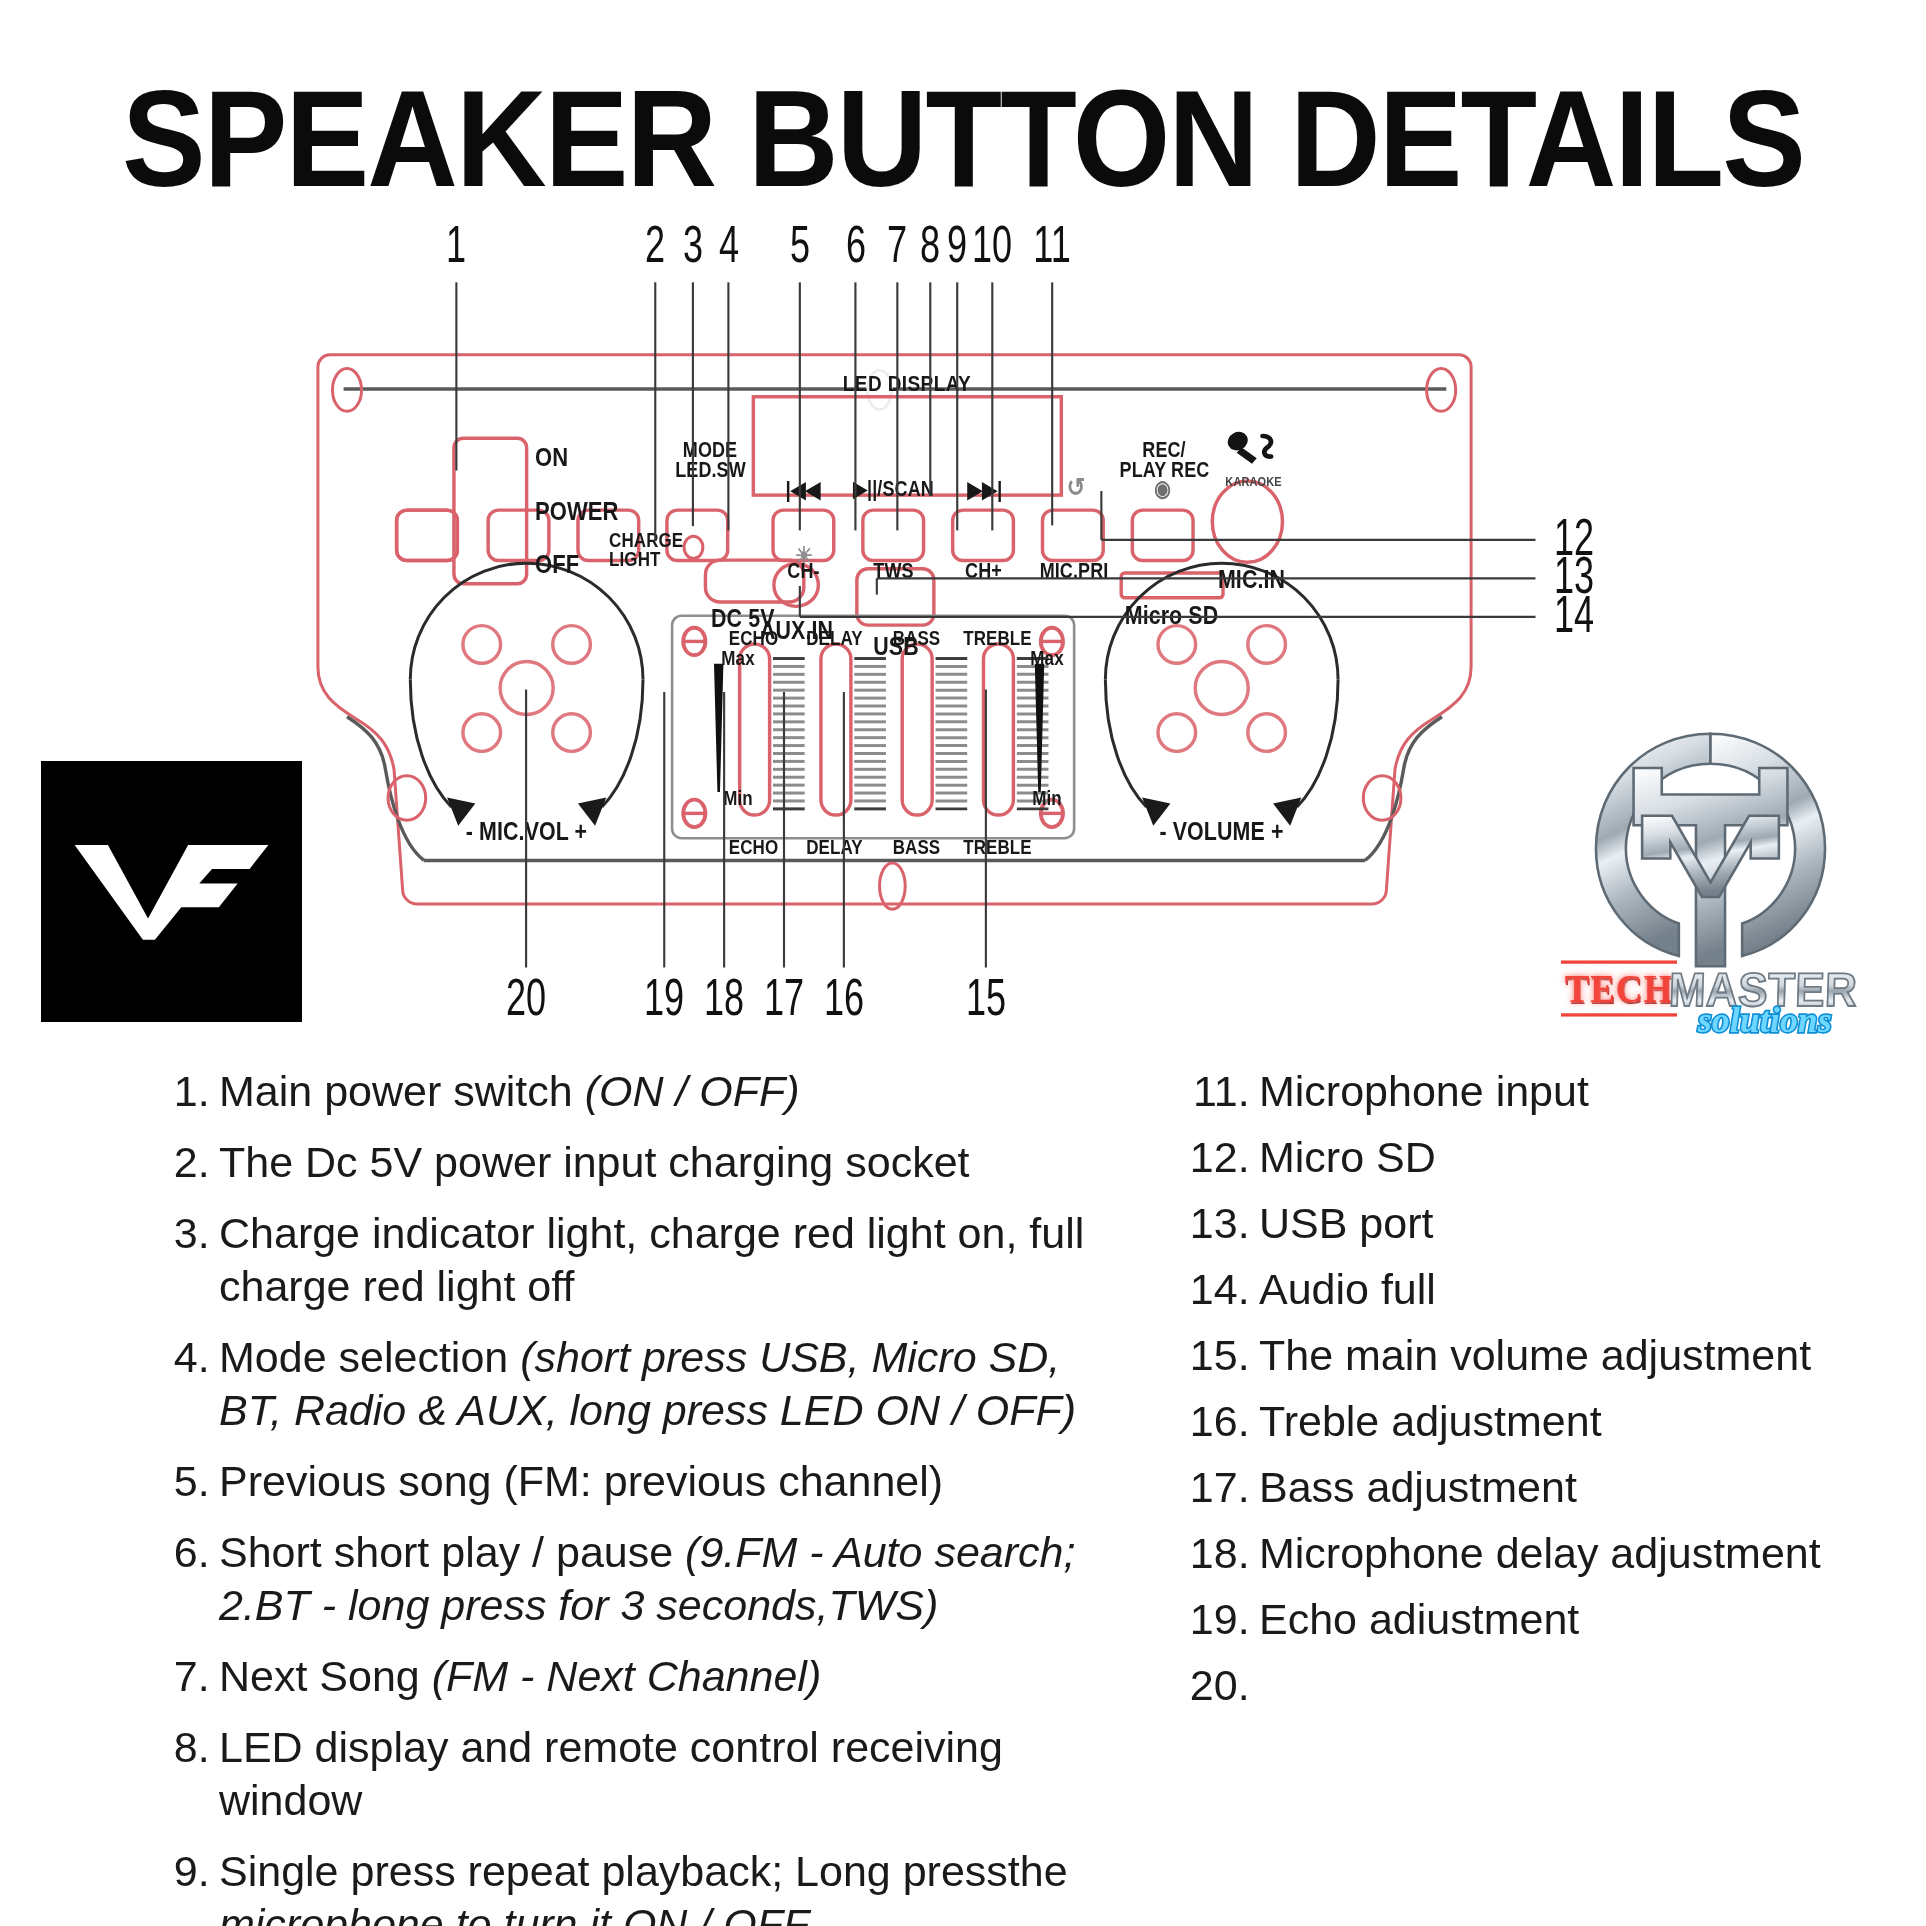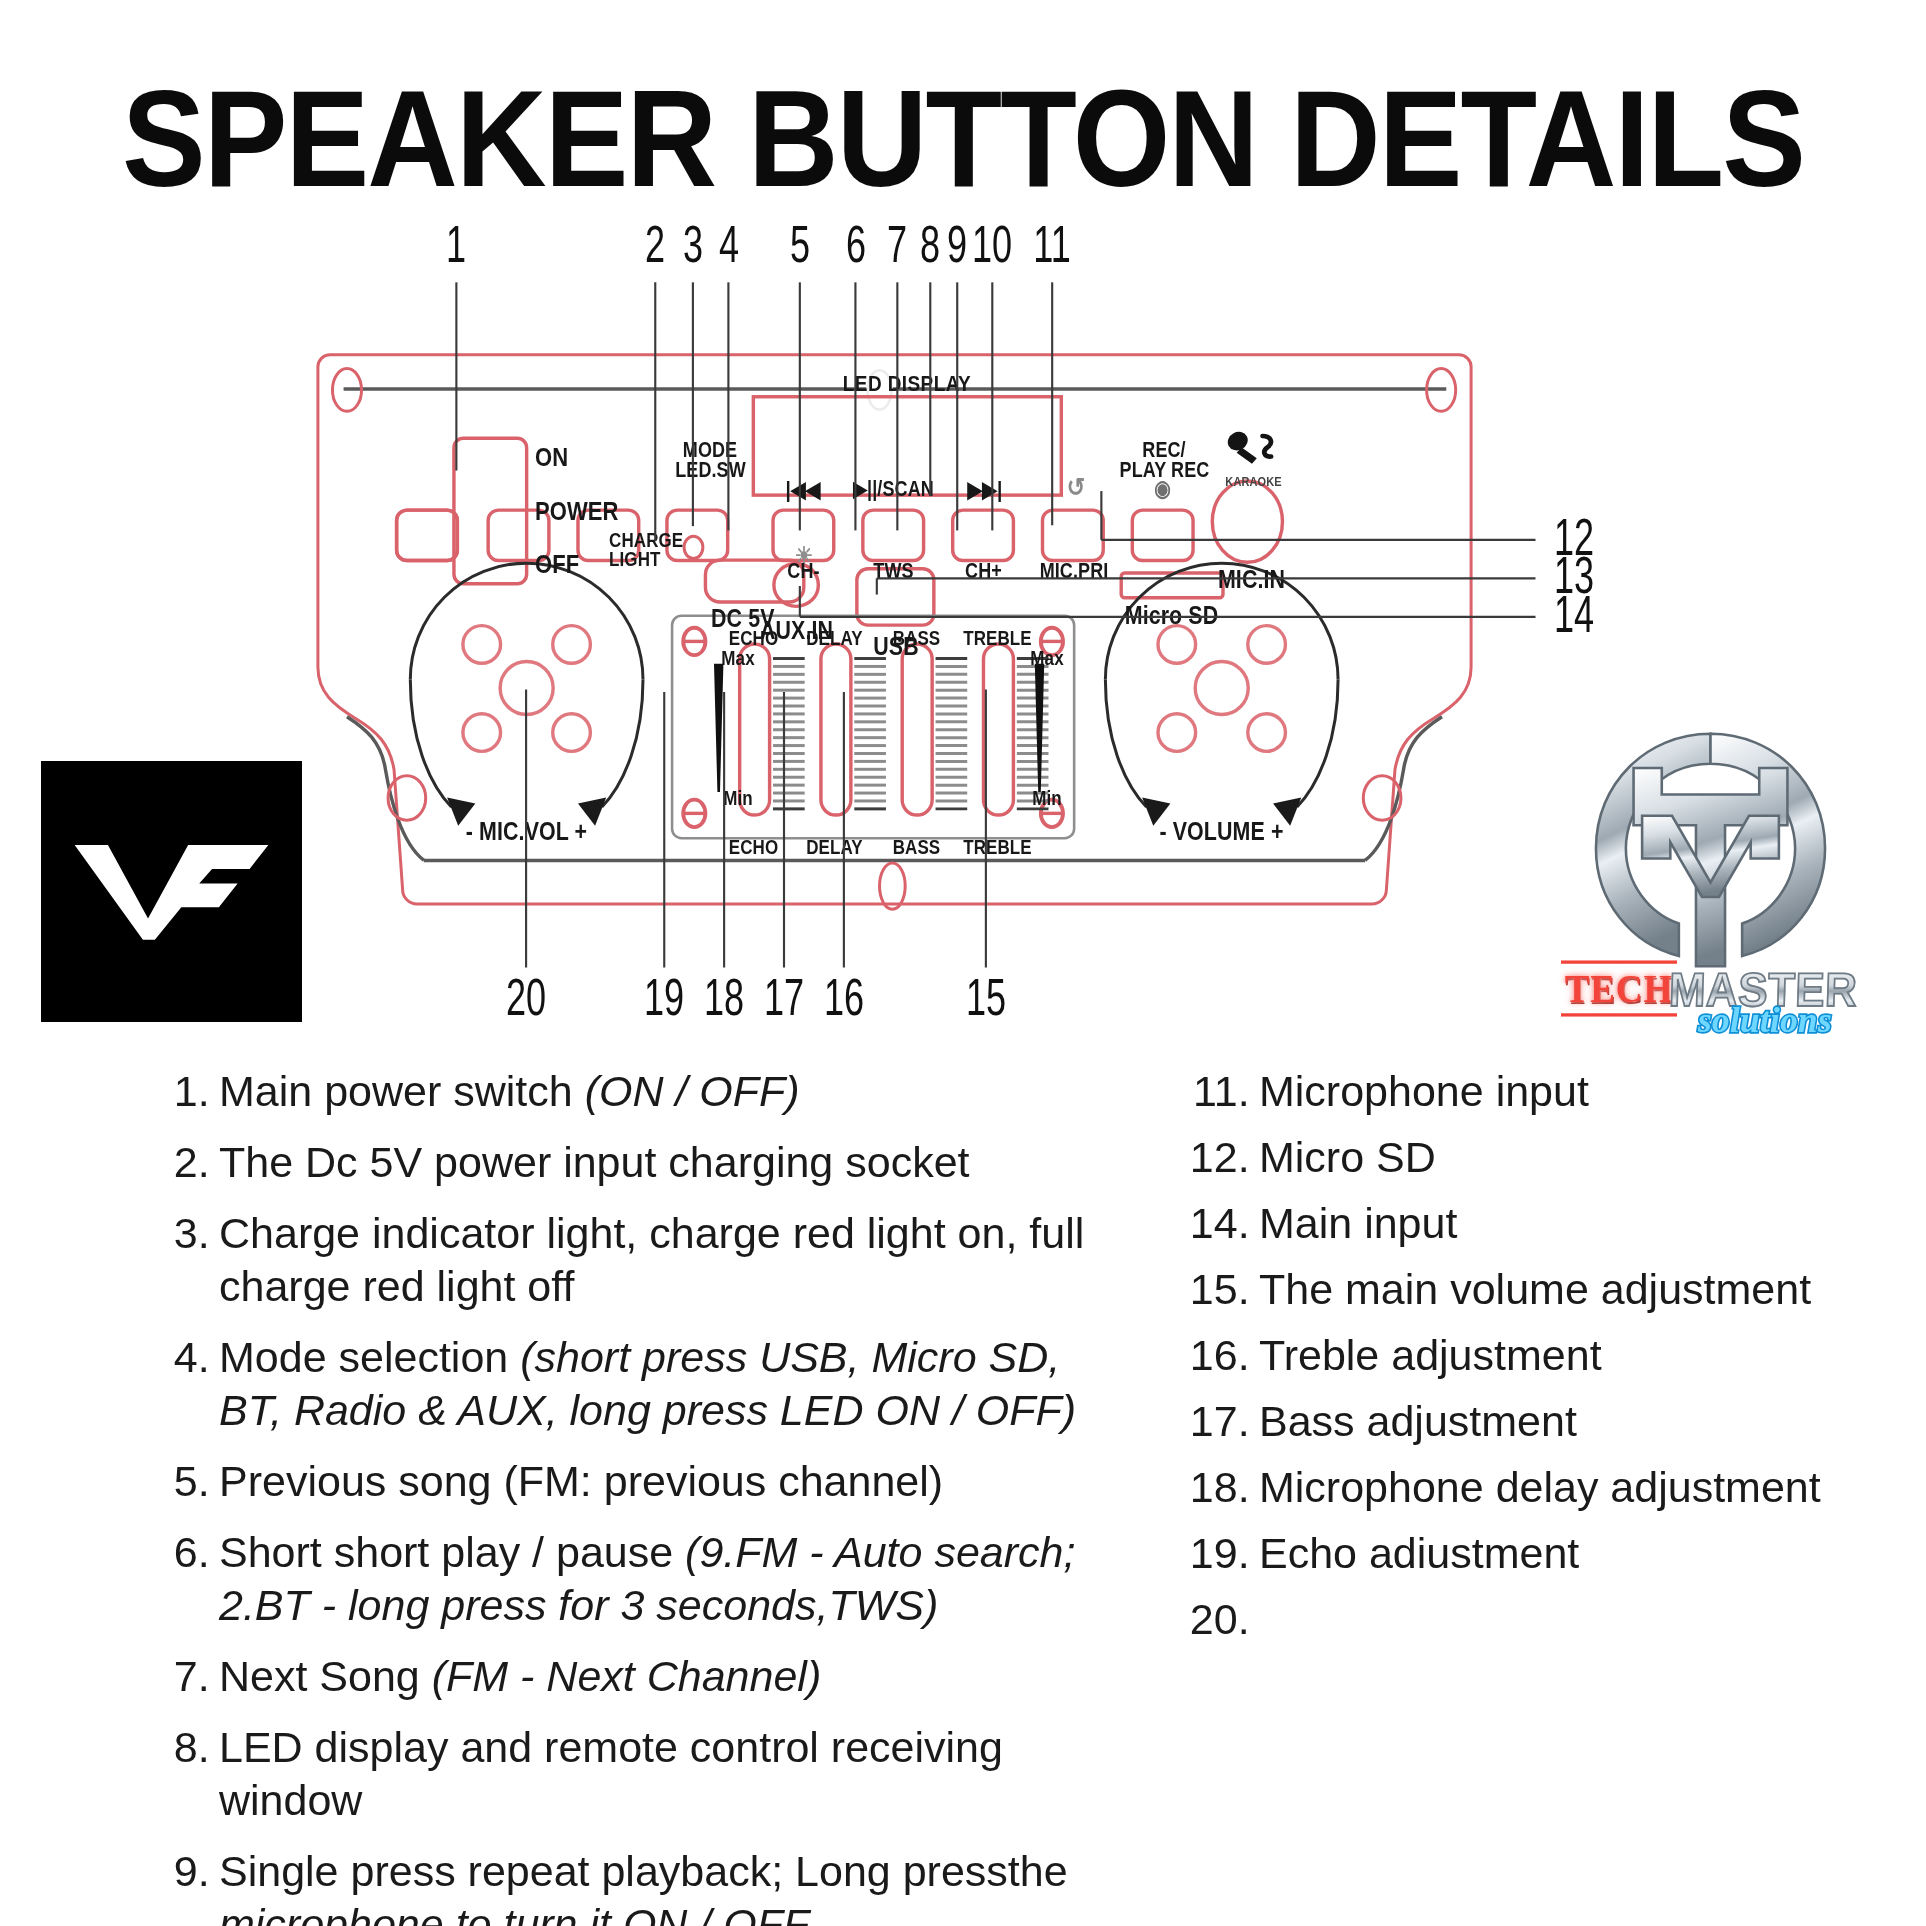--- a/index.html
+++ b/index.html
@@ -519,22 +519,26 @@
   <div class="desc-col" id="col-right">
       <div class="item">
         <div class="n">11.</div>
         <div class="t"><span>Microphone input</span></div>
       </div>
       <div class="item">
         <div class="n">12.</div>
         <div class="t"><span>Micro SD</span></div>
       </div>
       <div class="item">
+        <div class="n">13.</div>
+        <div class="t"><span>USB port</span></div>
+      </div>
+      <div class="item">
         <div class="n">14.</div>
-        <div class="t"><span>Main input</span></div>
+        <div class="t"><span>Audio full</span></div>
       </div>
       <div class="item">
         <div class="n">15.</div>
         <div class="t"><span>The main volume adjustment</span></div>
       </div>
       <div class="item">
         <div class="n">16.</div>
         <div class="t"><span>Treble adjustment</span></div>
       </div>
       <div class="item">

